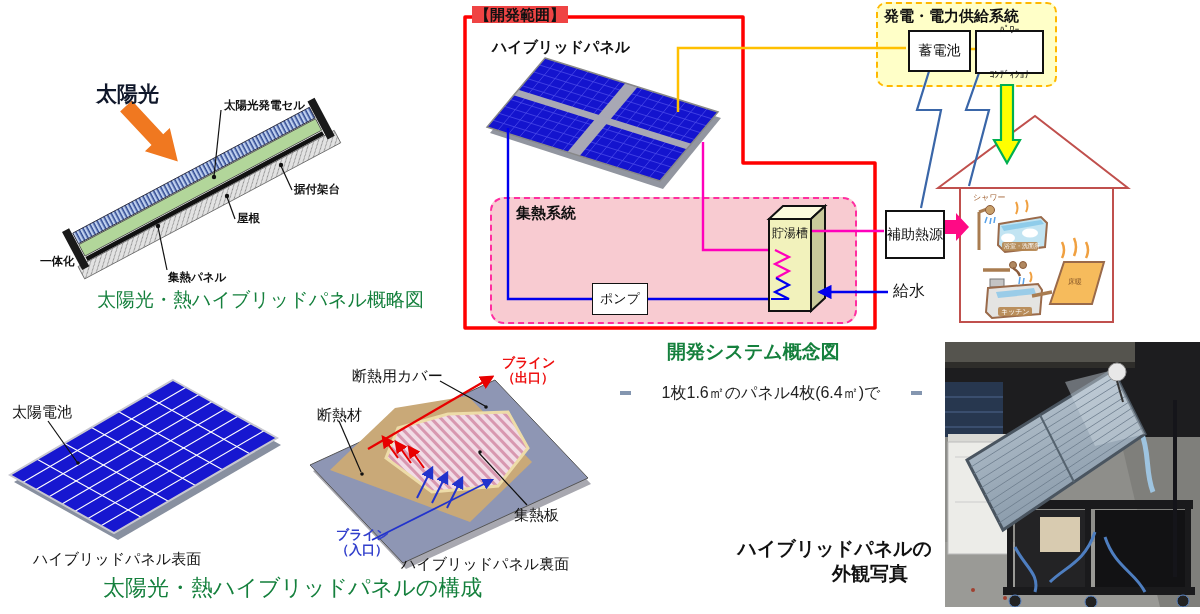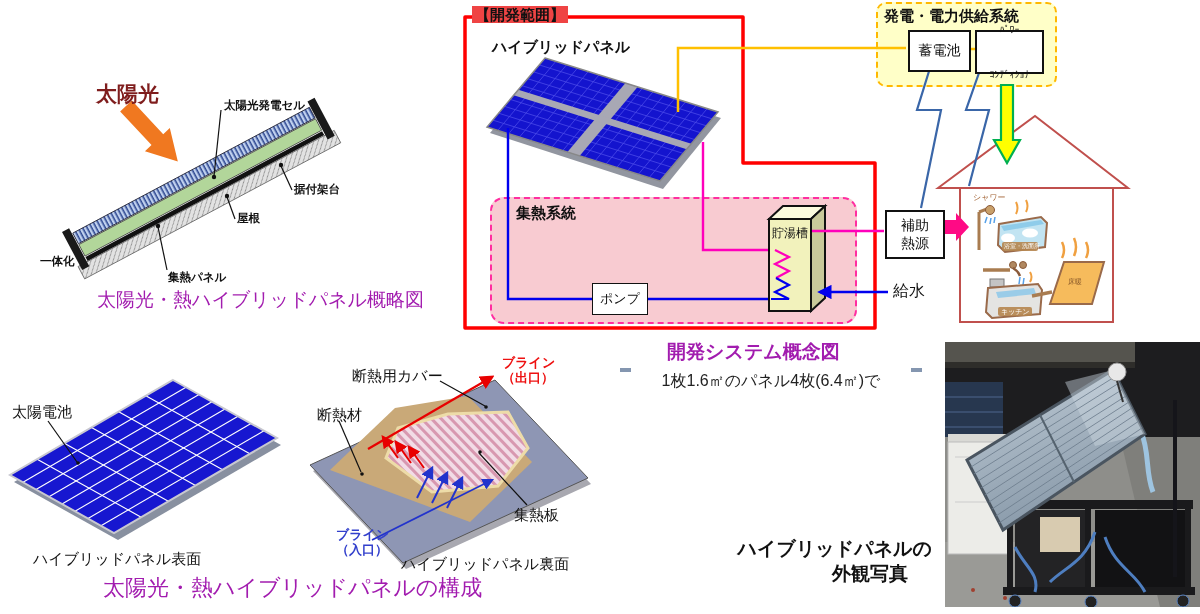--- a/index.html
+++ b/index.html
@@ -7,26 +7,26 @@
           font-family:"Liberation Sans","DejaVu Sans",sans-serif;color:#111;}
   .abs{position:absolute;white-space:nowrap;line-height:1.15;}
   .lbl{font-size:11.5px;font-weight:bold;}
   .underlay{position:absolute;z-index:1;}
   #vect{position:absolute;left:0;top:0;z-index:2;}
   .top{z-index:3;}
   .wbox{position:absolute;z-index:3;background:#fff;border:2px solid #111;
         display:flex;align-items:center;justify-content:center;text-align:center;}
   .pinkbox{background:#F8CBD1;border:2.5px dashed #FF2DA0;border-radius:14px;}
   .yellowbox{background:#FFFFC8;border:2.5px dashed #FFB800;border-radius:10px;}
-  .note-wrap{display:flex;align-items:flex-start;}
+  .note-wrap{display:flex;align-items:center;}
   .brk{width:9px;border:2px solid #8496B0;}
   .brk.l{border-right:none;}
   .brk.r{border-left:none;}
   .note-txt{flex:1;text-align:center;font-size:16px;color:#222;line-height:1.35;padding:2px 4px;}
-  .cap{color:#a21caf;}
+  .cap{color:#15803d;}
   #photo{position:absolute;left:945px;top:342px;width:255px;height:265px;z-index:1;background:#8E8E8A;}
 </style>
 </head>
 <body>
 
 <div id="canvas">
 
   <div class="underlay pinkbox" style="left:490px;top:197px;width:363px;height:123px;"></div>
   <div class="underlay yellowbox" style="left:876px;top:2px;width:177px;height:81px;"></div>
 
@@ -302,21 +302,21 @@
         <line x1="440" y1="381" x2="485" y2="406"></line>
         <line x1="339" y1="421" x2="361" y2="472"></line>
         <line x1="527" y1="505" x2="479" y2="453"></line>
       </g>
       <circle cx="486" cy="407" r="1.8" fill="#111"></circle>
       <circle cx="362" cy="474" r="1.8" fill="#111"></circle>
       <circle cx="480" cy="452" r="1.8" fill="#111"></circle>
     </g>
   </svg>
 
-  <div class="abs top" style="left:96px;top:82px;font-size:21px;font-weight:bold;color:#7f1d1d;">太陽光</div>
+  <div class="abs top" style="left:96px;top:82px;font-size:21px;font-weight:bold;color:#0f172a;">太陽光</div>
   <div class="abs top lbl" style="left:224px;top:99px;">太陽光発電セル</div>
   <div class="abs top lbl" style="left:294px;top:183px;">据付架台</div>
   <div class="abs top lbl" style="left:237px;top:212px;">屋根</div>
   <div class="abs top lbl" style="left:168px;top:271px;">集熱パネル</div>
   <div class="abs top lbl" style="left:40px;top:255px;text-align:right;">一体化</div>
   <div class="abs top cap" style="left:97px;top:289px;font-size:19px;">太陽光・熱ハイブリッドパネル概略図</div>
 
   <div class="abs top" style="left:472px;top:6px;font-size:15px;font-weight:bold;background:#ef4444;padding:0 3px;">【開発範囲】</div>
   <div class="abs top" style="left:492px;top:38px;font-size:15px;font-weight:bold;">ハイブリッドパネル</div>
   <div class="abs top" style="left:884px;top:7px;font-size:15px;font-weight:bold;">発電・電力供給系統</div>
@@ -325,21 +325,21 @@
   </div>
   <div class="wbox" style="left:975px;top:30px;width:65px;height:40px;font-size:10px;flex-direction:column;line-height:1.3;gap:32px;">
     <span>ﾊﾟﾜｰ</span>
     <span>ｺﾝﾃﾞｨｼｮﾅ</span>
   </div>
   <div class="abs top" style="left:516px;top:204px;font-size:15px;font-weight:bold;">集熱系統</div>
   <div class="wbox" style="left:592px;top:283px;width:54px;height:30px;font-size:13px;border-width:1.5px;">
     <span>ポンプ</span>
   </div>
   <div class="abs top" style="left:769px;top:227px;width:42px;text-align:center;font-size:12px;">貯湯槽</div>
-  <div class="wbox" style="left:885px;top:210px;width:56px;height:45px;font-size:14px;flex-direction:column;line-height:1.25;">
+  <div class="wbox" style="left:885px;top:210px;width:56px;height:45px;font-size:14px;line-height:1.25;">
     <span>補助</span>
     <span>熱源</span>
   </div>
   <div class="abs top" style="left:893px;top:282px;font-size:16px;">給水</div>
 
   <div class="abs top" style="left:973px;top:193px;font-size:8px;color:#A06030;">シャワー</div>
   <div class="abs top" style="left:1004px;top:243px;font-size:6px;color:#fff;">浴室・洗面所</div>
   <div class="abs top" style="left:1001px;top:308px;font-size:7px;color:#fff;">キッチン</div>
   <div class="abs top" style="left:1068px;top:278px;font-size:7px;color:#8A5A2A;">床暖</div>
 

